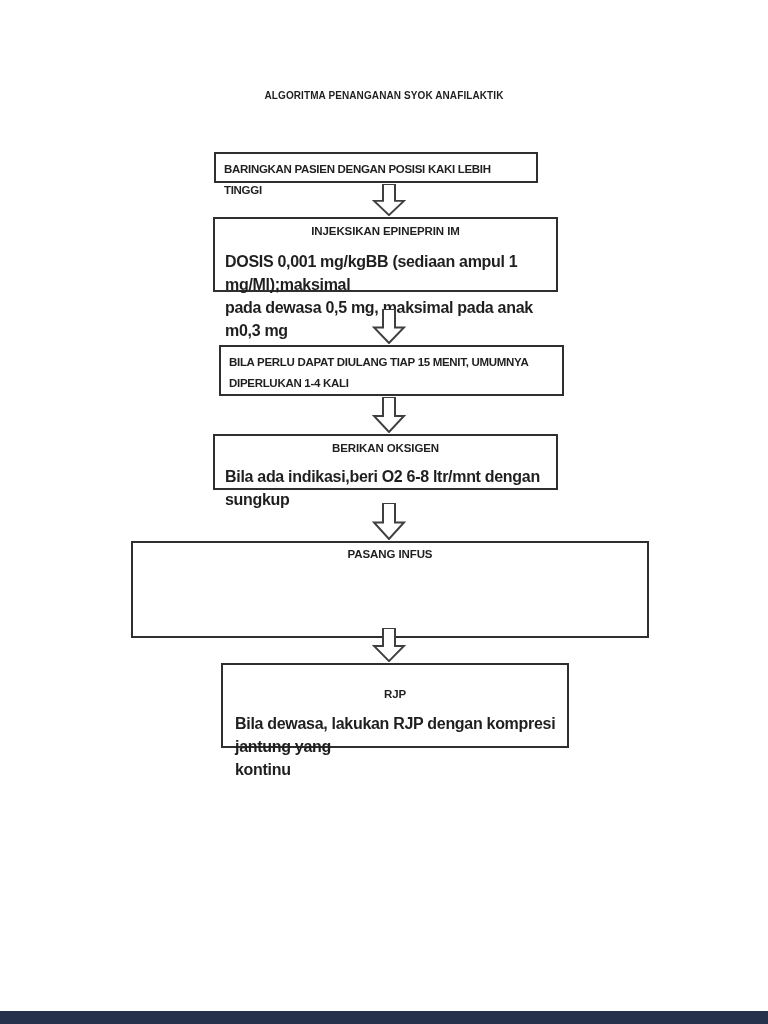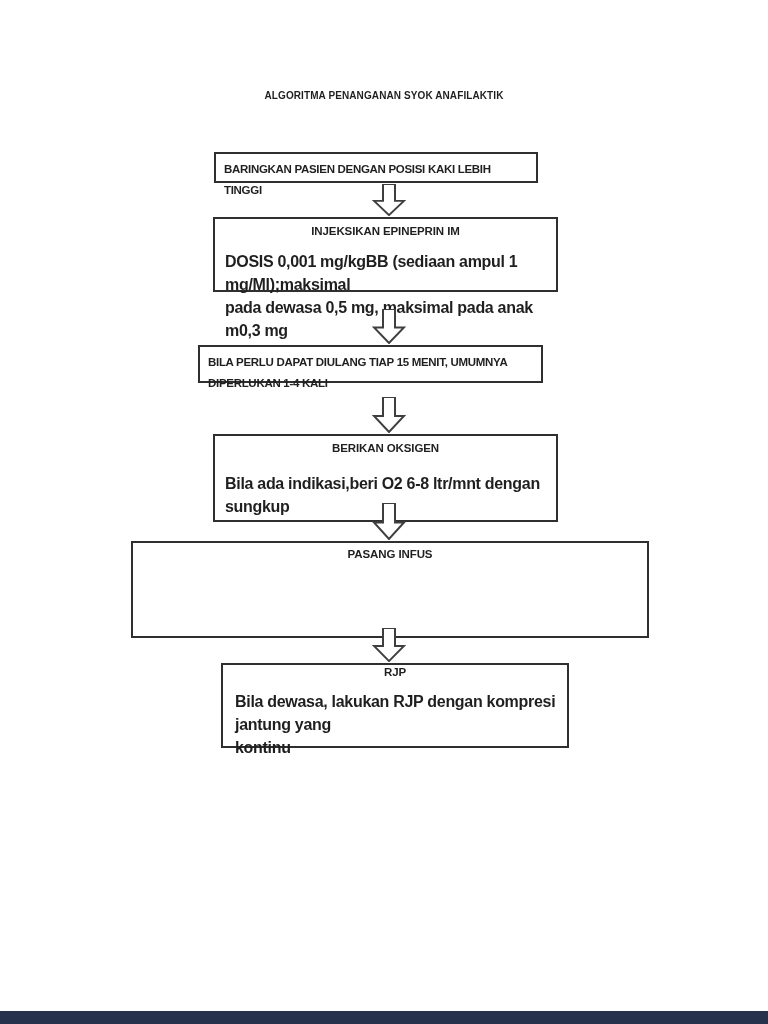--- a/index.html
+++ b/index.html
@@ -15,40 +15,40 @@
     position:absolute; top:90px; left:0; width:768px;
     text-align:center; font-size:10px; letter-spacing:0.1px;
   }
   .box {
     position:absolute; box-sizing:border-box;
     border:2px solid var(--box-border-color,#2f2f2f);
     background:#ffffff;
   }
   .b1 { left:214px; top:152px; width:324px; height:31px; }
   .b2 { left:213px; top:217px; width:345px; height:75px; }
-  .b3 { left:198px; top:345px; width:345px; height:38px; }
-  .b4 { left:213px; top:434px; width:345px; height:88px; }
+  .b3 { left:219px; top:345px; width:345px; height:51px; }
+  .b4 { left:213px; top:434px; width:345px; height:56px; }
   .b5 { left:131px; top:541px; width:518px; height:97px; }
   .b6 { left:221px; top:663px; width:348px; height:85px; }
   .line {
     margin:5px 6px 0 8px; font-size:11.5px; line-height:21px;
     letter-spacing:-0.3px; white-space:pre-line;
   }
   .heading {
     text-align:center; font-size:11.5px; margin:6px 4px 0 4px;
     letter-spacing:-0.1px; white-space:pre-line;
   }
   .body {
     font-size:16px; line-height:23px; margin:13px 8px 0 10px;
     letter-spacing:-0.3px; white-space:pre-line;
   }
-  .b4 .body { margin-top:18px; }
+  .b4 .body { margin-top:11px; }
   .b5 .heading { margin-top:5px; }
   .b5 .body { font-size:11px; margin:9px 10px 0 12px; }
-  .b6 .heading { margin-top:1px; }
+  .b6 .heading { margin-top:23px; }
   .b6 .body { margin:12px 10px 0 12px; }
   .arrow { position:absolute; width:34px; display:block; }
   .arrow svg { display:block; width:100%; height:100%; }
   .a1 { left:372px; top:184px; height:32px; }
   .a2 { left:372px; top:309px; height:35px; }
   .a3 { left:372px; top:397px; height:36px; }
   .a4 { left:372px; top:503px; height:37px; }
   .a5 { left:372px; top:628px; height:34px; }
   .footer-bar {
     position:absolute; left:0; top:1011px; width:768px; height:13px;

